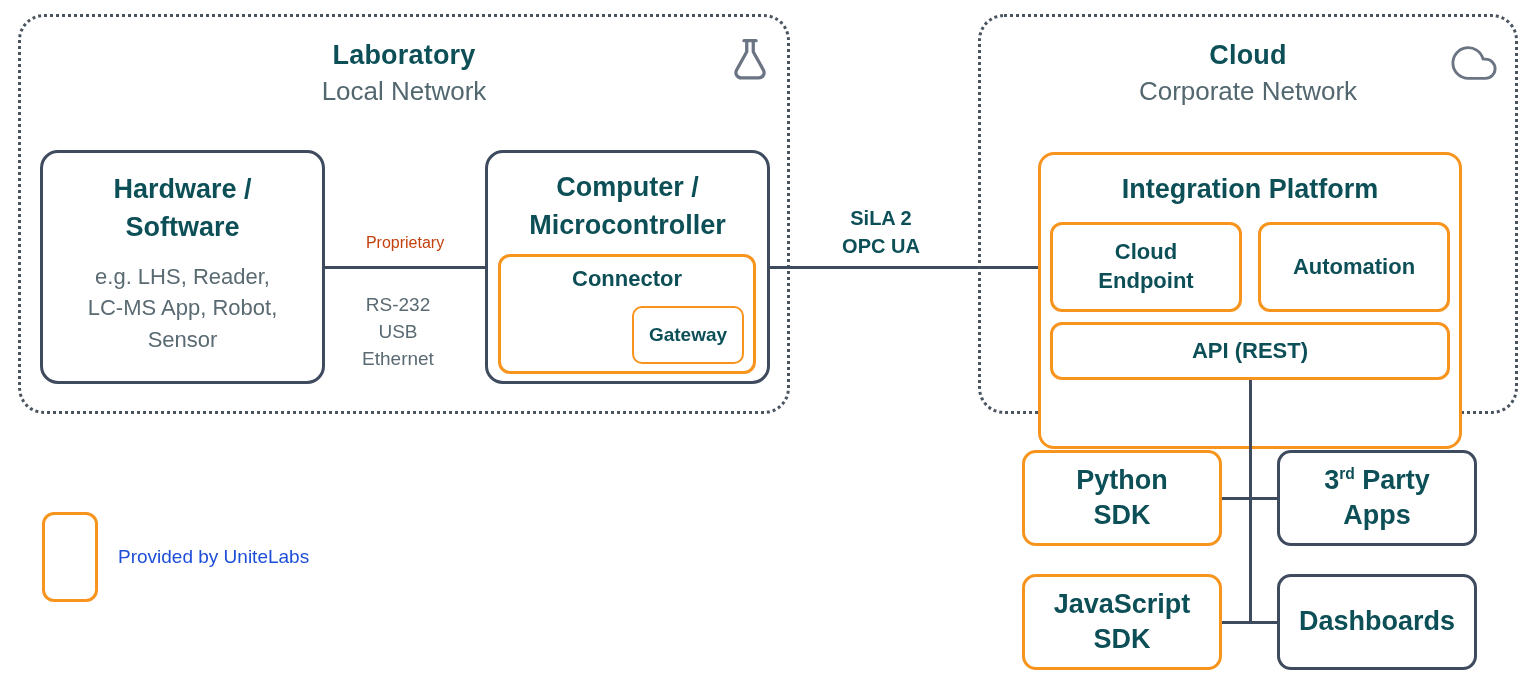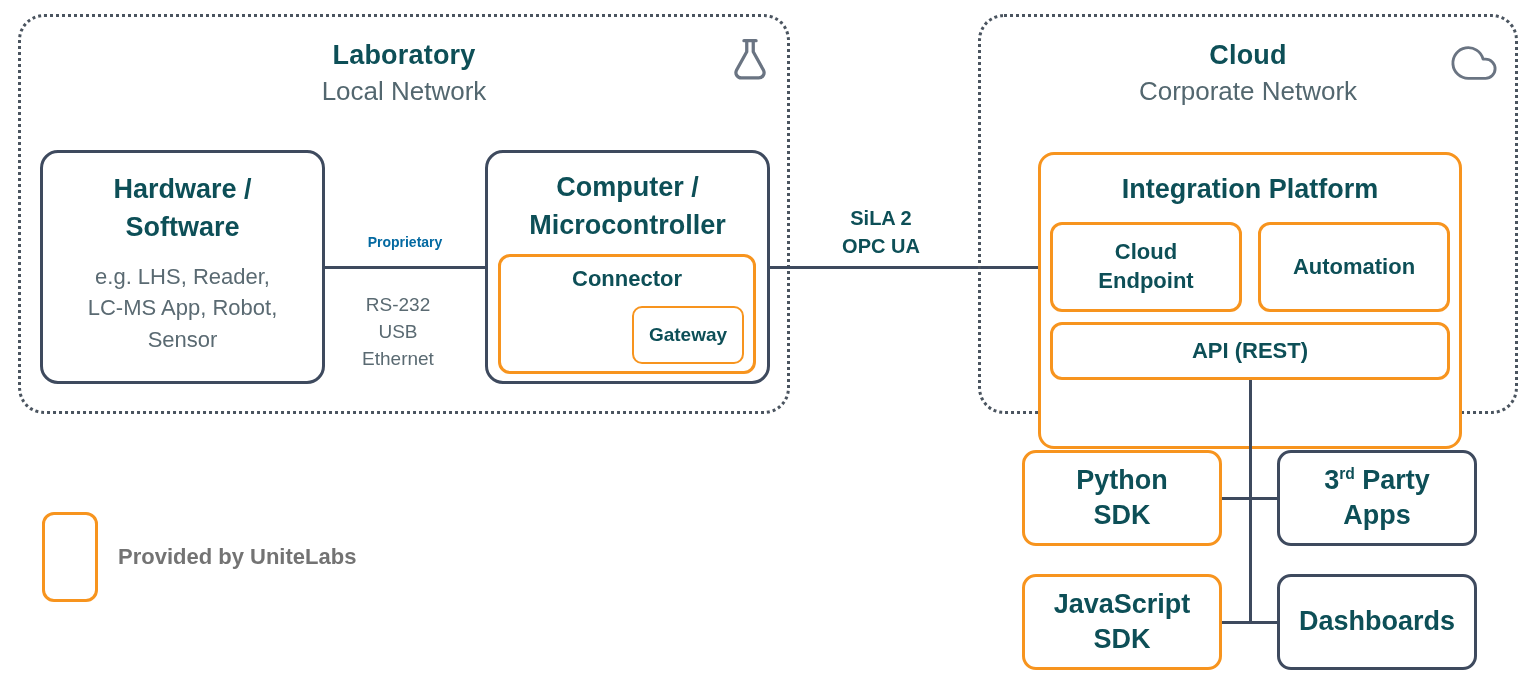--- a/index.html
+++ b/index.html
@@ -22,28 +22,28 @@
   .node-title { font-size:27px; font-weight:bold; color:#0d4f57; line-height:1.4; }
   .node-desc { font-size:22px; color:#5a6a72; line-height:1.45; margin-top:14px; }
   .center-col { display:flex; flex-direction:column; align-items:center; justify-content:center; height:100%; }
 
   .small-title { font-size:22px; font-weight:bold; color:#0d4f57; line-height:1.3; }
   .tiny-title { font-size:19px; font-weight:bold; color:#0d4f57; }
 
   .line { position:absolute; background:#3e4a5e; }
 
   .link-label { position:absolute; text-align:center; }
-  .link-label .bold { font-size:14px; font-weight:bold; color:#0369a1; }
+  .link-label .bold { font-size:16px; font-weight:normal; color:#c2410c; }
   .link-label .proto { font-size:19px; color:#5a6a72; line-height:1.42; margin-top:4px; }
   .wan-label { position:absolute; text-align:center; font-size:20px; font-weight:bold; color:#0d4f57; line-height:1.4; }
 
   .abs-icon { position:absolute; }
 
   .legend-swatch { position:absolute; border:3.5px solid #f7941e; border-radius:12px; background:#fff; }
-  .legend-text { position:absolute; display:flex; align-items:center; font-size:22px; color:#737373;font-weight:bold; }
+  .legend-text { position:absolute; display:flex; align-items:center; font-size:19px; color:#1d4ed8; }
 
   sup { font-size:0.58em; vertical-align:super; line-height:0; }
 </style>
 </head>
 <body>
 
 <div class="canvas">
 
   <div class="dotted-region" style="left:18px; top:14px; width:772px; height:400px;"></div>
 

